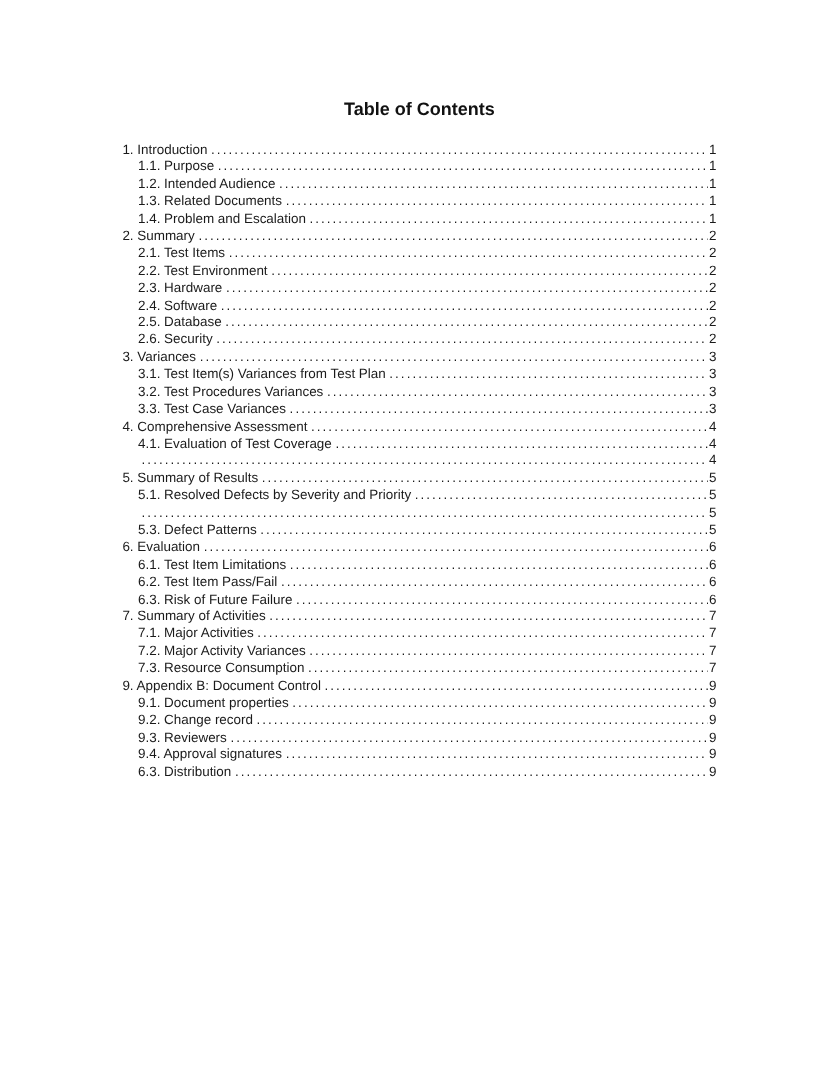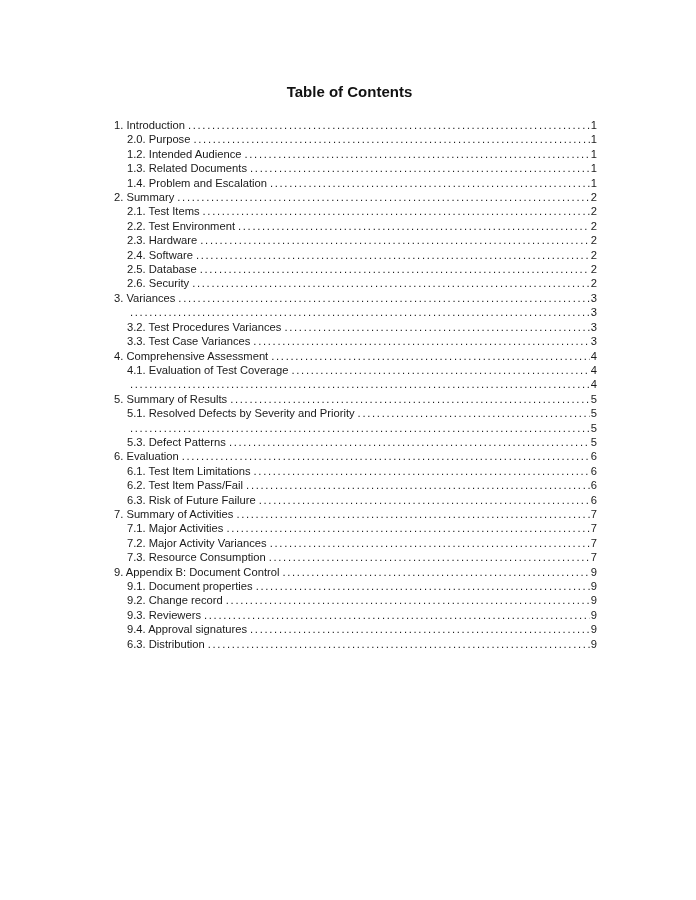--- a/index.html
+++ b/index.html
@@ -33,21 +33,20 @@
   }
   .toc {
     width: 100%;
   }
   .toc-row {
     display: flex;
     align-items: baseline;
     font-size: 11.2px;
     line-height: 14.4px;
     white-space: nowrap;
-    margin-left: 12px;
   }
   .toc-row.level-2 {
     padding-left: 13px;
   }
   .toc-label {
     flex: none;
   }
   .toc-leader {
     flex: 1 1 auto;
     overflow: hidden;
@@ -71,21 +70,21 @@
   <h1 class="doc-title">Table of Contents</h1>
 
   <div class="toc" id="toc">
   <div class="toc-row level-1">
     <span class="toc-label">1. Introduction</span>
     <span class="toc-leader"></span>
     <span class="toc-page">1</span>
   </div>
 
   <div class="toc-row level-2">
-    <span class="toc-label">2.0. Purpose</span>
+    <span class="toc-label">1.1. Purpose</span>
     <span class="toc-leader"></span>
     <span class="toc-page">1</span>
   </div>
 
   <div class="toc-row level-2">
     <span class="toc-label">1.2. Intended Audience</span>
     <span class="toc-leader"></span>
     <span class="toc-page">1</span>
   </div>
 
@@ -143,20 +142,21 @@
     <span class="toc-page">2</span>
   </div>
 
   <div class="toc-row level-1">
     <span class="toc-label">3. Variances</span>
     <span class="toc-leader"></span>
     <span class="toc-page">3</span>
   </div>
 
   <div class="toc-row level-2">
+    <span class="toc-label">3.1. Test Item(s) Variances from Test Plan</span>
     <span class="toc-leader"></span>
     <span class="toc-page">3</span>
   </div>
 
   <div class="toc-row level-2">
     <span class="toc-label">3.2. Test Procedures Variances</span>
     <span class="toc-leader"></span>
     <span class="toc-page">3</span>
   </div>
 

